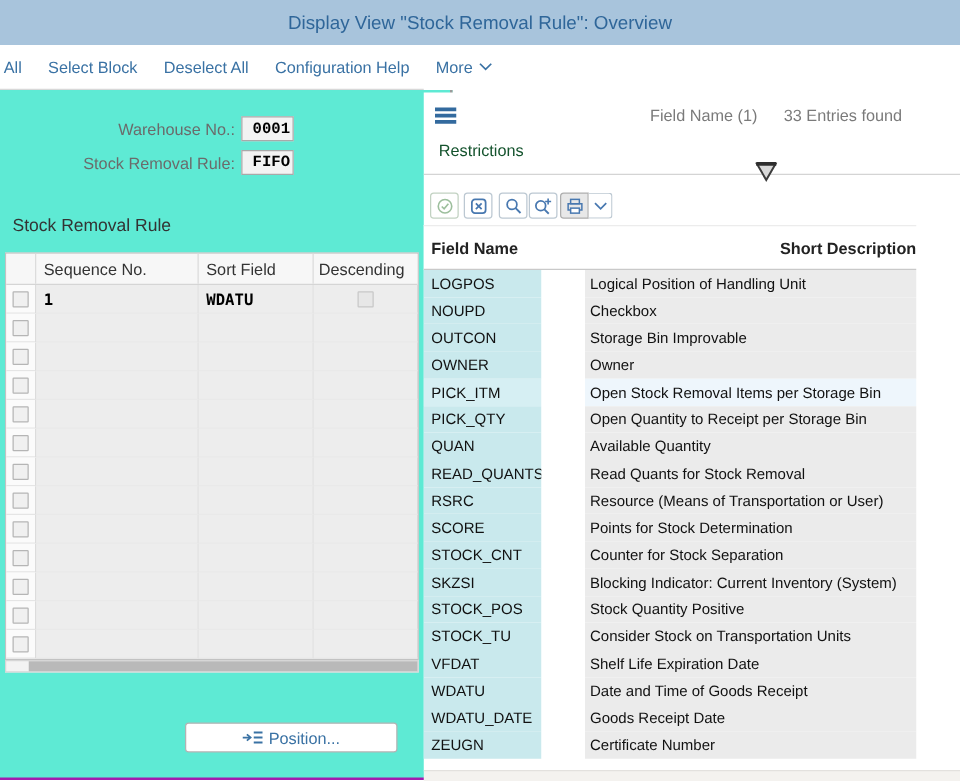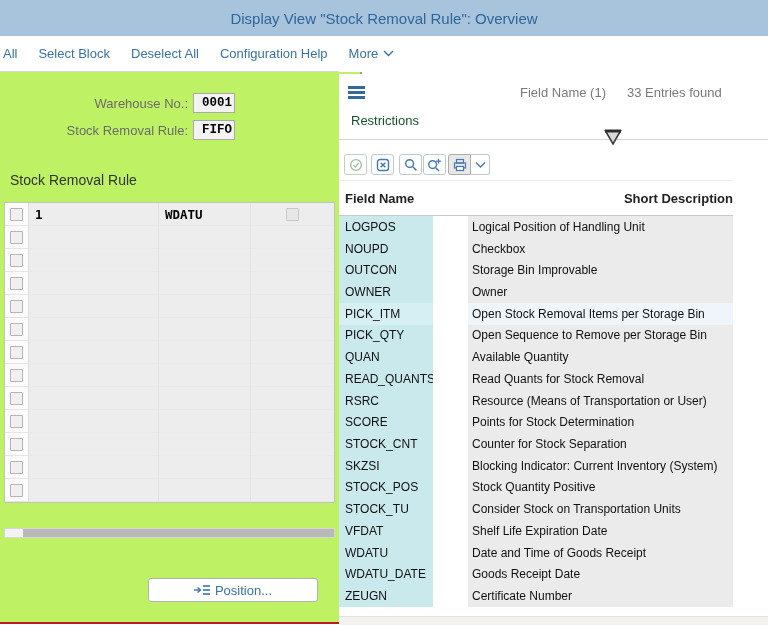--- a/index.html
+++ b/index.html
@@ -9,22 +9,22 @@
   .titlebar{position:absolute;left:0;top:0;width:768px;height:36px;background:#a8c4dc;
             display:flex;align-items:center;justify-content:center;color:#2f6699;font-size:15px;}
   
   .menubar{position:absolute;left:0;top:36px;width:768px;height:35px;background:#fff;
            display:flex;align-items:center;gap:21px;padding-left:3px;box-sizing:border-box;
            font-size:13px;color:#3a72a4;}
   .menubar span{cursor:default;}
   .menu-more{display:flex;align-items:center;gap:5px;}
   .menubar-border{position:absolute;left:0;top:71px;width:339px;height:1px;background:#d8d8d8;}
   
-  .left-panel{position:absolute;left:0;top:72px;width:362px;height:552px;background:#bef264;
-              border-right:2px solid #9a9a9a;border-bottom:2px solid #b91c1c;box-sizing:border-box;}
+  .left-panel{position:absolute;left:0;top:72px;width:362px;height:552px;background:#5eead4;
+              border-right:2px solid #9a9a9a;border-bottom:2px solid #a21caf;box-sizing:border-box;}
   .fld-label{position:absolute;left:0;width:188px;text-align:right;color:#6b6b6b;font-size:13px;}
   .fld-box{position:absolute;left:193px;height:20px;background:#f3f3f3;border:1px solid #a9a9a9;
            display:flex;align-items:center;padding-left:8px;box-sizing:border-box;
            font-family:Liberation Mono, monospace;font-weight:bold;font-size:12.5px;color:#000;}
   .section-title{position:absolute;left:10px;top:100px;font-size:14px;color:#333;}
   
   .seq-table{position:absolute;left:4px;top:130px;width:331px;border:1px solid #c2c2c2;
              background:#ededed;box-sizing:border-box;}
   .lt-header{display:flex;height:25px;background:#f7f7f7;border-bottom:1px solid #d5d5d5;
              font-size:13px;color:#333;align-items:center;box-sizing:border-box;}
@@ -103,20 +103,26 @@
 
   <div class="left-panel">
     <div class="fld-label" style="top:24px;">Warehouse No.:</div>
     <div class="fld-box" style="top:21px;width:42px;">0001</div>
     <div class="fld-label" style="top:51px;">Stock Removal Rule:</div>
     <div class="fld-box" style="top:48px;width:42px;">FIFO</div>
 
     <div class="section-title">Stock Removal Rule</div>
 
     <div class="seq-table">
+      <div class="lt-header">
+        <div class="h-sel"></div>
+        <div class="h-seq">Sequence No.</div>
+        <div class="h-sort">Sort Field</div>
+        <div class="h-desc">Descending</div>
+      </div>
       <div>
           <div class="lt-row">
             <div class="lt-sel">
               <span class="cb"></span>
             </div>
             <div class="lt-seq">1</div>
             <div class="lt-sort">WDATU</div>
             <div class="lt-desc">
               <span class="cb desc"></span>
             </div>
@@ -315,21 +321,21 @@
         <div class="vh-row">
           <span class="vh-name">OWNER</span>
           <span class="vh-desc">Owner</span>
         </div>
         <div class="vh-row hl">
           <span class="vh-name">PICK_ITM</span>
           <span class="vh-desc">Open Stock Removal Items per Storage Bin</span>
         </div>
         <div class="vh-row">
           <span class="vh-name">PICK_QTY</span>
-          <span class="vh-desc">Open Sequence to Remove per Storage Bin</span>
+          <span class="vh-desc">Open Quantity to Receipt per Storage Bin</span>
         </div>
         <div class="vh-row">
           <span class="vh-name">QUAN</span>
           <span class="vh-desc">Available Quantity</span>
         </div>
         <div class="vh-row">
           <span class="vh-name">READ_QUANTS</span>
           <span class="vh-desc">Read Quants for Stock Removal</span>
         </div>
         <div class="vh-row">

